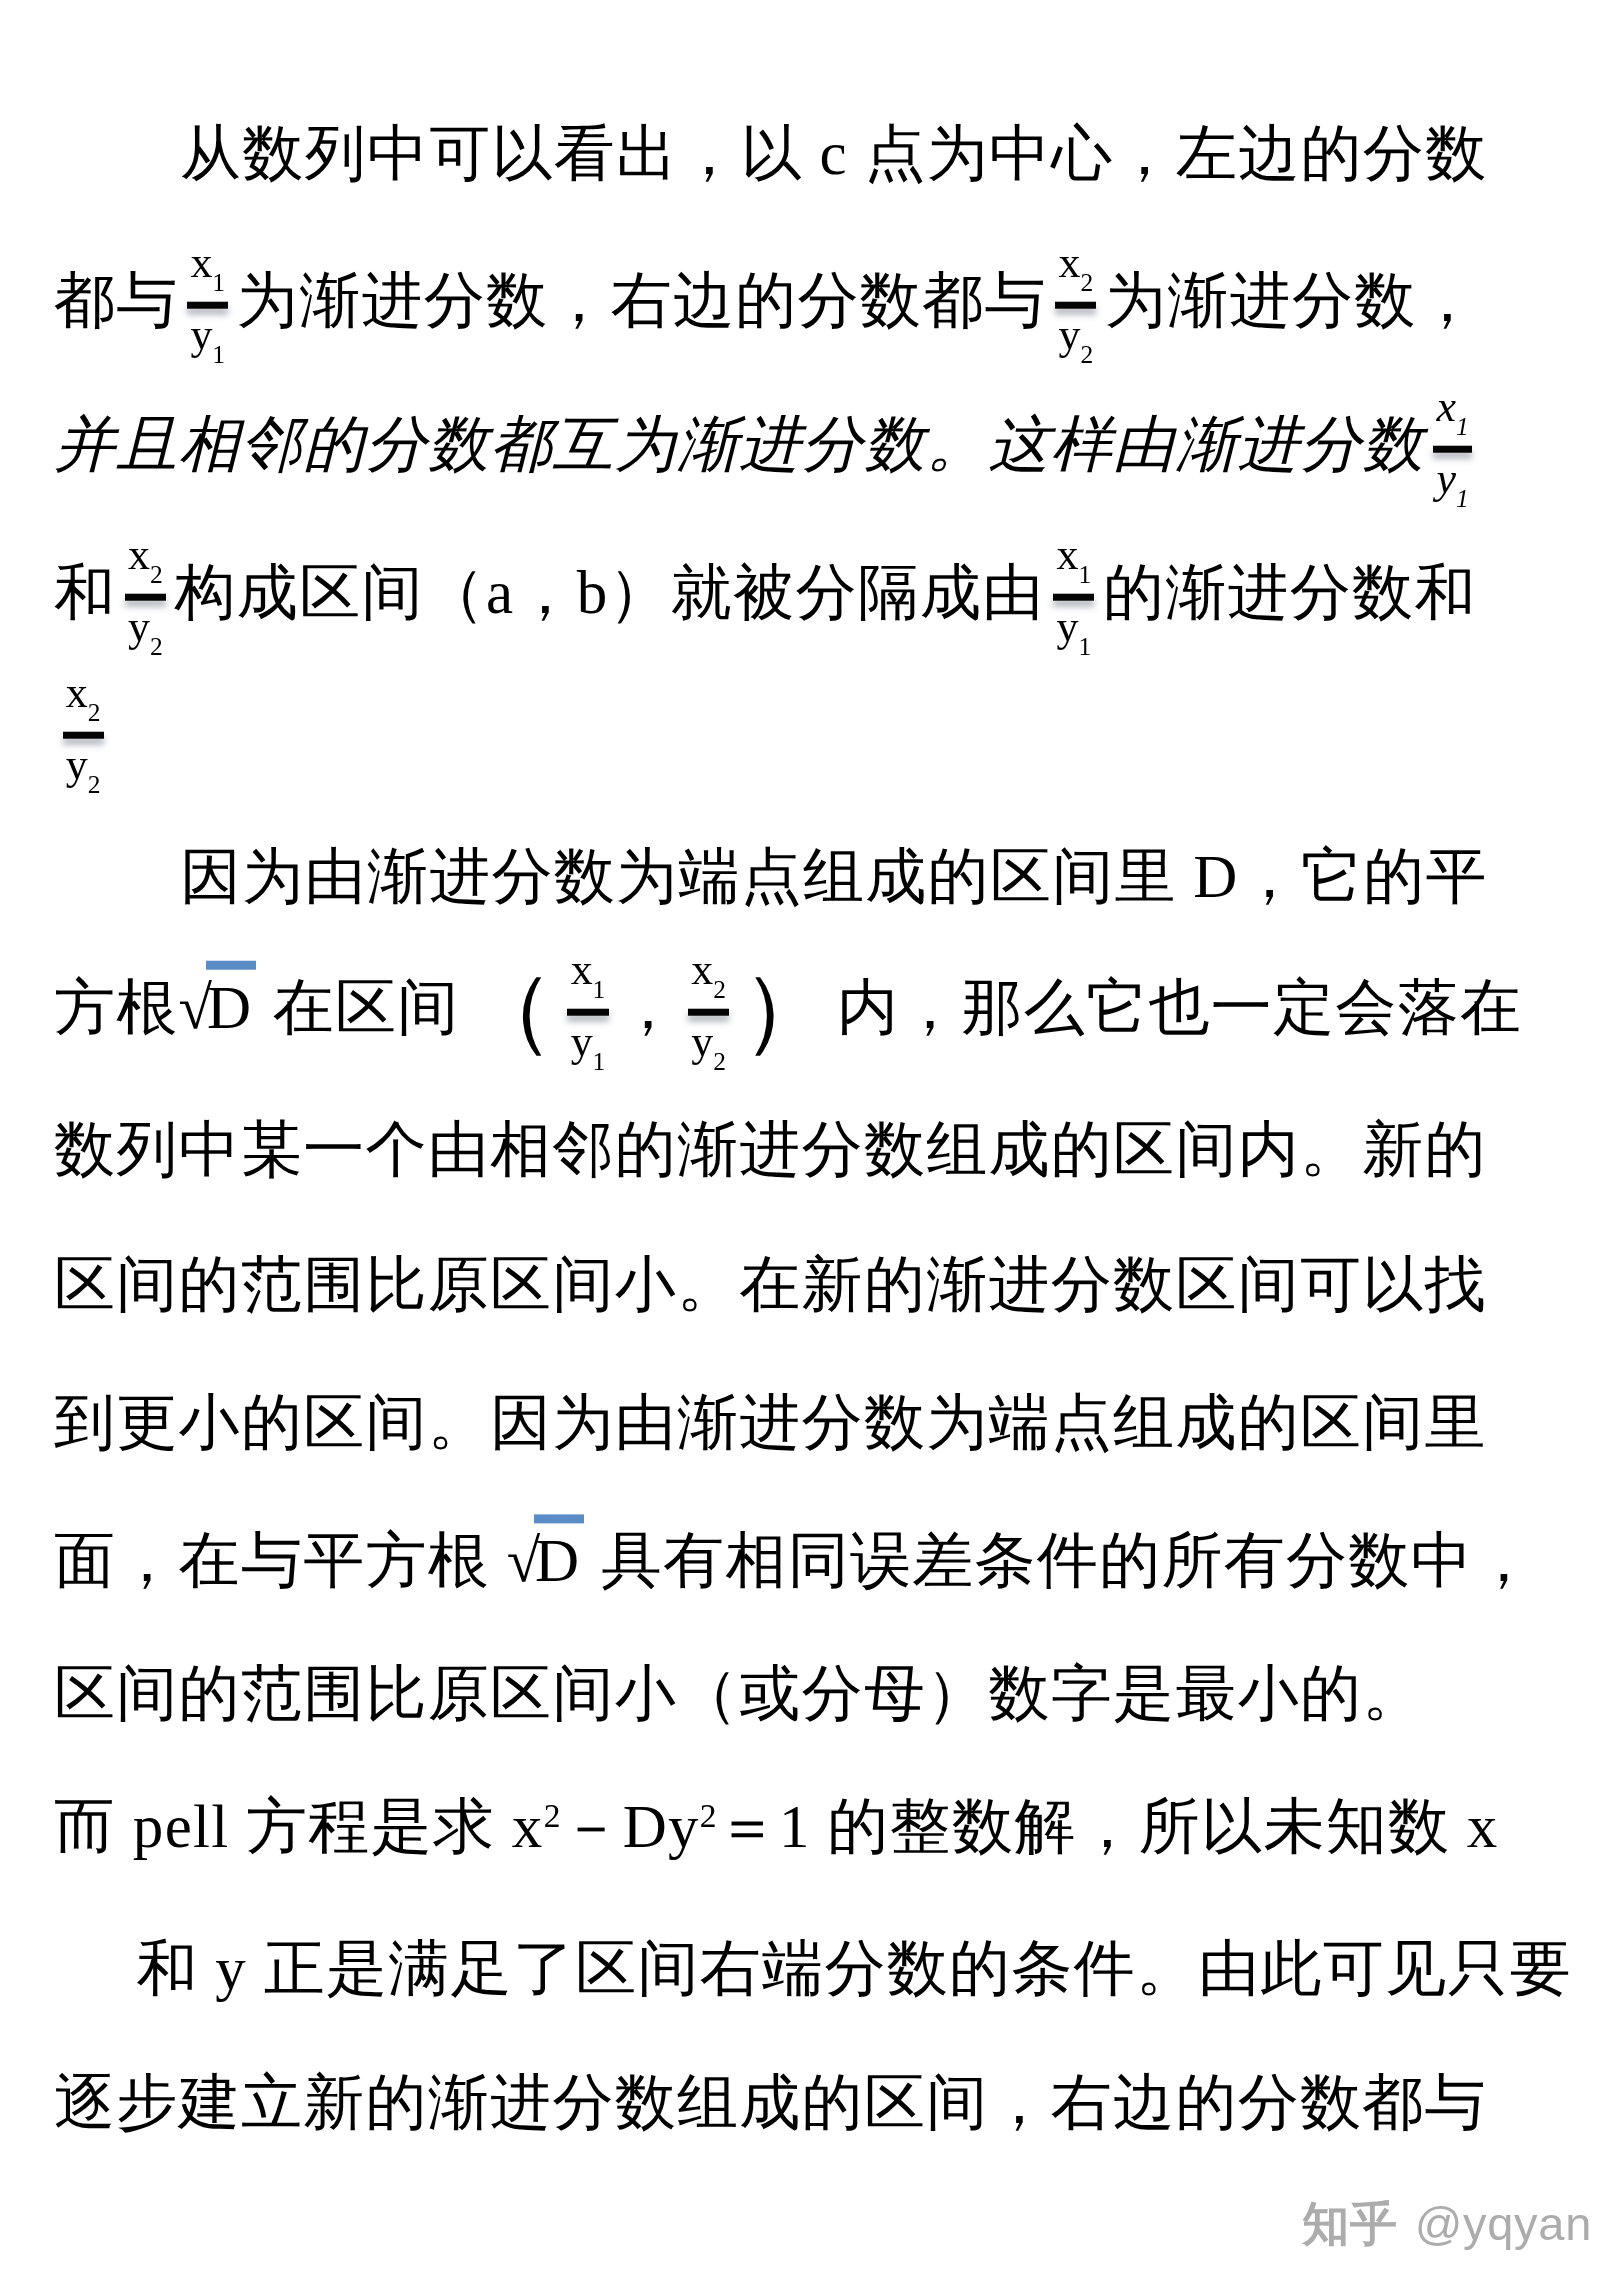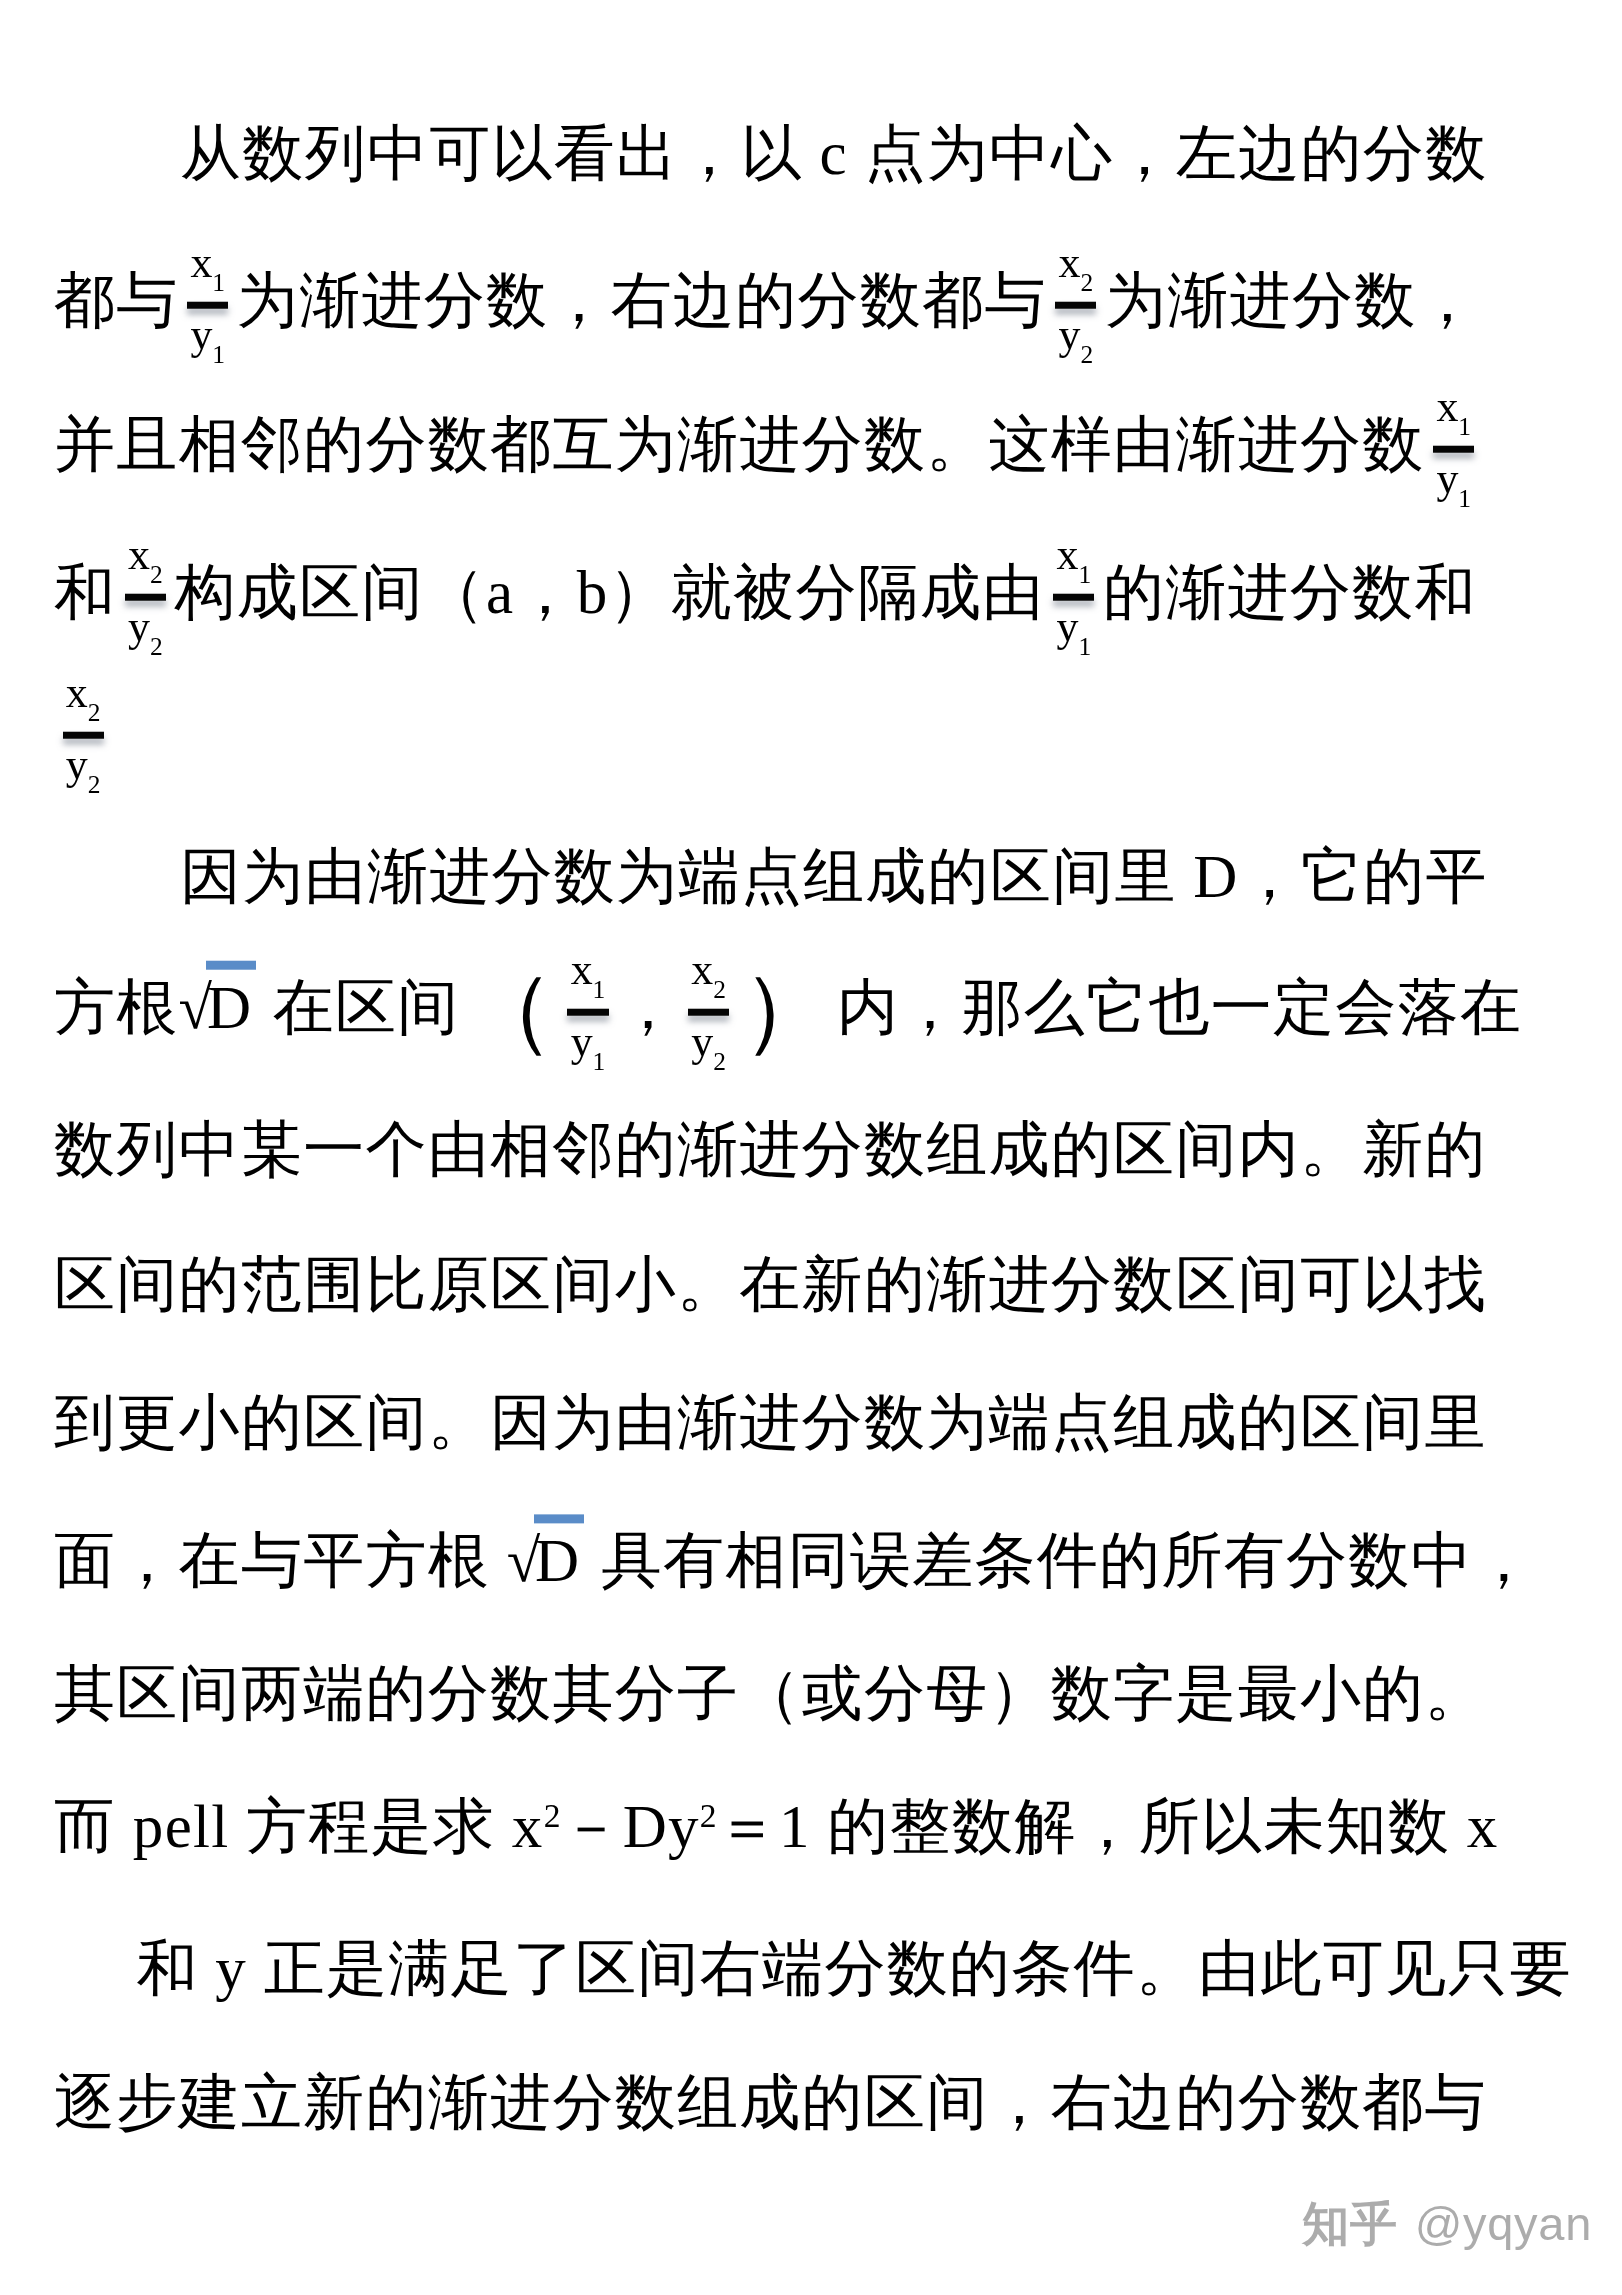--- a/index.html
+++ b/index.html
@@ -78,30 +78,30 @@
   .wm-site { font-weight:700; margin-right:17px;text-align:center; }
   .wm-handle { font-weight:400; }
 </style>
 </head>
 <body>
 
 <div class="page">
   <div>
       <div class="line indent" style="top: 154px;"><span class="txt">从数列中可以看出，以 c 点为中心，左边的分数</span></div>
       <div class="line" style="top: 307px;"><span class="txt">都与</span><span class="frac"><span class="num">x<span class="ss">1</span></span><span class="bar" style="background: rgb(5, 5, 5);"></span><span class="den">y<span class="ss">1</span></span></span><span class="txt">为渐进分数，右边的分数都与</span><span class="frac"><span class="num">x<span class="ss">2</span></span><span class="bar" style="background: rgb(5, 5, 5);"></span><span class="den">y<span class="ss">2</span></span></span><span class="txt">为渐进分数，</span></div>
-      <div class="line" style="top: 451px;"><span class="txt">并且相邻的分数都互为渐进分数。这样由渐进分数</span><span class="frac"><span class="num">x<span class="ss">1</span></span><span class="bar" style="background: rgb(5, 5, 5);"></span><span class="den">y<span class="ss">1</span></span></span></div>
+      <div class="line" style="top: 451px; font-style: italic;"><span class="txt">并且相邻的分数都互为渐进分数。这样由渐进分数</span><span class="frac"><span class="num">x<span class="ss">1</span></span><span class="bar" style="background: rgb(5, 5, 5);"></span><span class="den">y<span class="ss">1</span></span></span></div>
       <div class="line" style="top: 599px;"><span class="txt">和</span><span class="frac"><span class="num">x<span class="ss">2</span></span><span class="bar" style="background: rgb(5, 5, 5);"></span><span class="den">y<span class="ss">2</span></span></span><span class="txt">构成区间（a，b）就被分隔成由</span><span class="frac"><span class="num">x<span class="ss">1</span></span><span class="bar" style="background: rgb(5, 5, 5);"></span><span class="den">y<span class="ss">1</span></span></span><span class="txt">的渐进分数和</span></div>
       <div class="line" style="top: 737px;"><span class="frac"><span class="num">x<span class="ss">2</span></span><span class="bar" style="background: rgb(5, 5, 5);"></span><span class="den">y<span class="ss">2</span></span></span></div>
       <div class="line indent" style="top: 877px;"><span class="txt">因为由渐进分数为端点组成的区间里 D，它的平</span></div>
       <div class="line" style="top: 1014px;"><span class="txt">方根</span><span class="sqrt"><span class="radical">√</span><span class="vinc" style="border-top-color: rgb(90, 140, 200);">D</span></span><span class="txt"> 在区间</span><span class="bigp">（</span><span class="frac"><span class="num">x<span class="ss">1</span></span><span class="bar" style="background: rgb(5, 5, 5);"></span><span class="den">y<span class="ss">1</span></span></span><span class="txt">，</span><span class="frac"><span class="num">x<span class="ss">2</span></span><span class="bar" style="background: rgb(5, 5, 5);"></span><span class="den">y<span class="ss">2</span></span></span><span class="bigp">）</span><span class="txt">内，那么它也一定会落在</span></div>
       <div class="line" style="top: 1150px;"><span class="txt">数列中某一个由相邻的渐进分数组成的区间内。新的</span></div>
       <div class="line" style="top: 1285px;"><span class="txt">区间的范围比原区间小。在新的渐进分数区间可以找</span></div>
       <div class="line" style="top: 1423px;"><span class="txt">到更小的区间。因为由渐进分数为端点组成的区间里</span></div>
       <div class="line" style="top: 1557px;"><span class="txt">面，在与平方根 </span><span class="sqrt"><span class="radical">√</span><span class="vinc" style="border-top-color: rgb(90, 140, 200);">D</span></span><span class="txt"> 具有相同误差条件的所有分数中，</span></div>
-      <div class="line" style="top: 1694px;"><span class="txt">其区间两端的分数其分子（或分母）数字是最小的。</span></div>
+      <div class="line" style="top: 1694px;"><span class="txt">区间的范围比原区间小（或分母）数字是最小的。</span></div>
       <div class="line" style="top: 1827px;"><span class="txt">而 pell 方程是求 x</span><span class="sup">2</span><span class="txt">－Dy</span><span class="sup">2</span><span class="txt">＝1 的整数解，所以未知数 x</span></div>
       <div class="line" style="top: 1969px; text-align: right;"><span class="txt">和 y 正是满足了区间右端分数的条件。由此可见只要</span></div>
       <div class="line" style="top: 2103px;"><span class="txt">逐步建立新的渐进分数组成的区间，右边的分数都与</span></div>
     </div>
   <div class="watermark">
     <span class="wm-site">知乎</span><span class="wm-handle">@yqyan</span>
   </div>
 </div>
 
 

